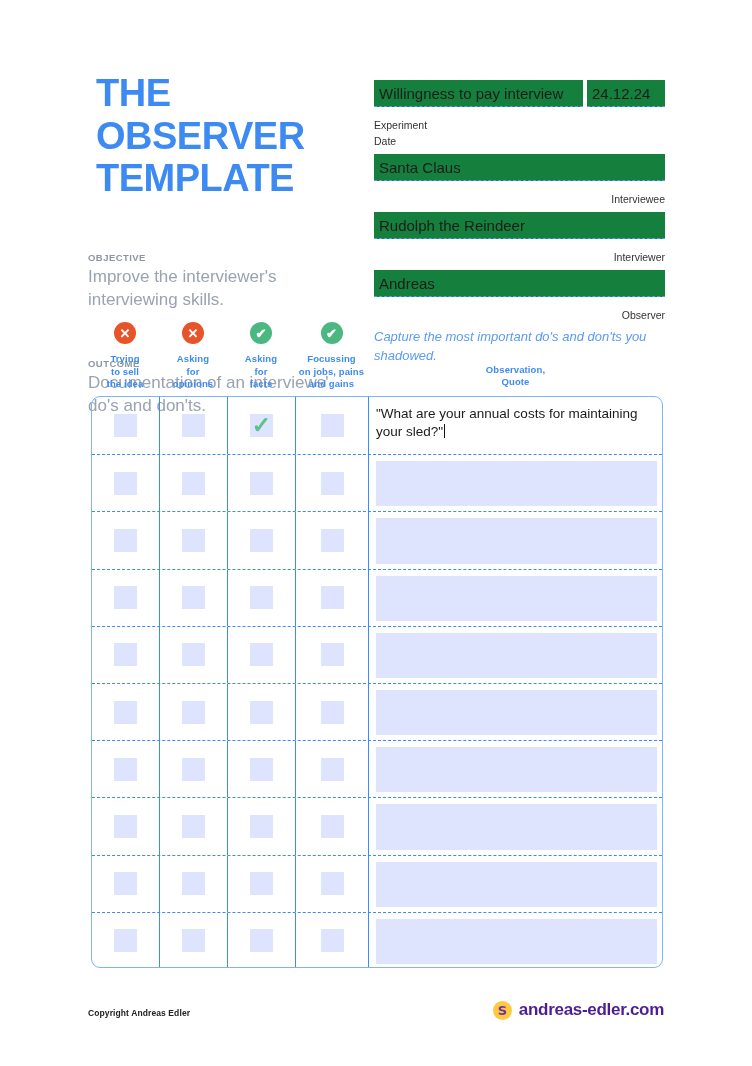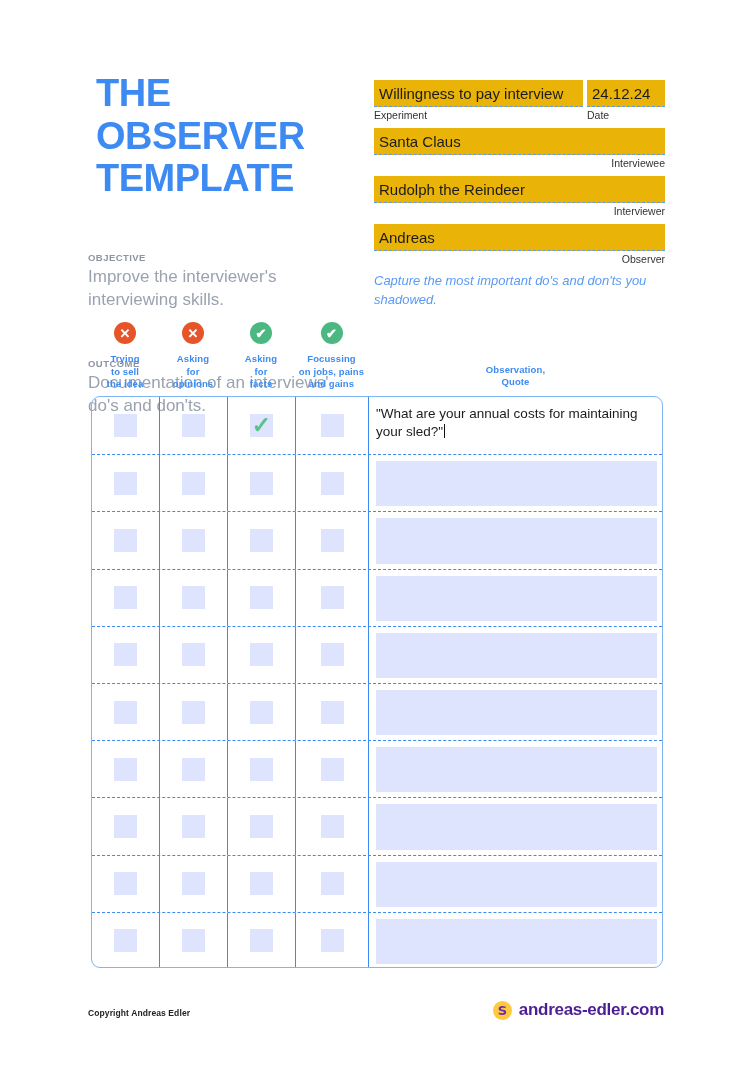--- a/index.html
+++ b/index.html
@@ -25,31 +25,31 @@
     font-size: 9.5px; font-weight: bold; letter-spacing: 0.45px;
     color: #8d96a3; text-transform: uppercase; margin-bottom: 3px; margin-top: 32px;
   }
   .meta-p { font-size: 17px; color: #9aa3af; line-height: 1.35; }
   .meta-gap { height: 14px; }
 
   
   .form { position: absolute; left: 374px; top: 80px; width: 291px; }
   .fld-row { display: flex; gap: 4px; }
   .fld {
-    background: #eab308; height: 27px;
+    background: #15803d; height: 27px;
     border-bottom: 1.5px dashed #5a9af5;
     display: flex; align-items: center;
     padding: 0 5px;
     font-size: 15px; color: #1c1c1c;
     white-space: nowrap; overflow: hidden;
   }
   .fld.exp { width: 209px; }
   .fld.date { width: 78px; }
   .fld.full { width: 291px; }
-  .lbl-row { display: flex; gap: 4px; margin: 2px 0 7px; }
+  .lbl-row { display: flex; gap: 4px; margin: 12px 0 7px; flex-direction: column; }
   .lbl { font-size: 10.5px; color: #333; }
   .lbl.exp { width: 209px; }
   .lbl.date { width: 78px; }
   .lbl.full { width: 291px; text-align: right; }
   .hint {
     margin-top: 1px; font-size: 13px; font-style: italic;
     color: #5a9af5; line-height: 1.45;
   }
 
   

